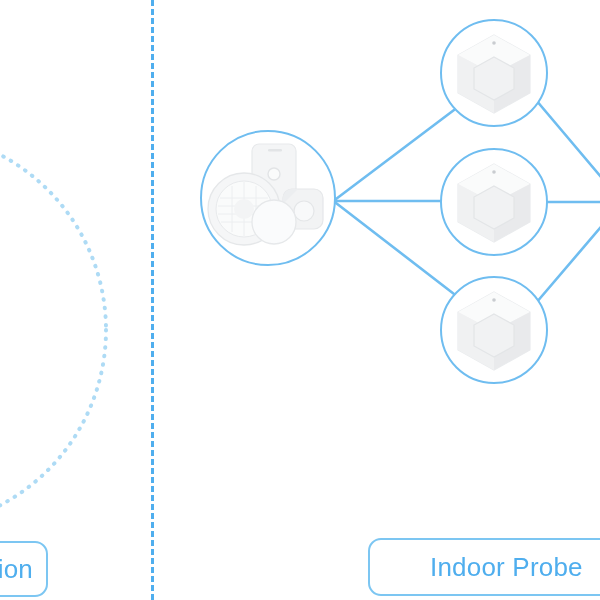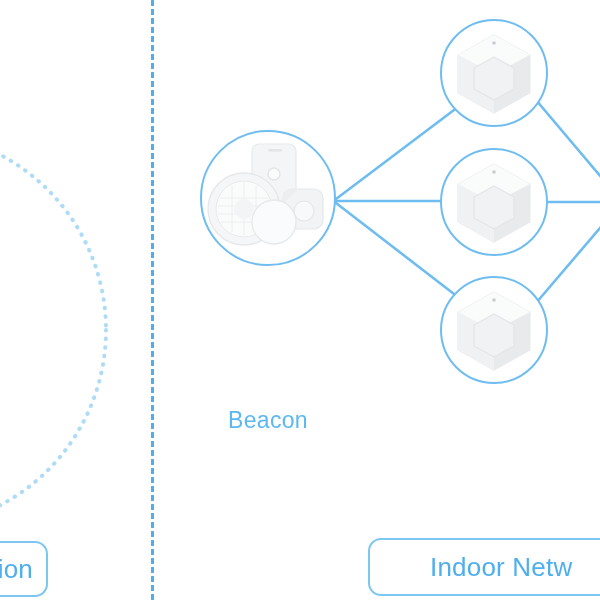--- a/index.html
+++ b/index.html
@@ -192,23 +192,22 @@
     <svg width="104" height="104" viewBox="0 0 104 104">
       <polygon points="52,14 88,34 88,72 52,92 16,72 16,34" fill="#F3F4F5" stroke="#EAECEE" stroke-width="1.2"></polygon>
       <polygon points="52,14 88,34 52,53 16,34" fill="#FAFBFB"></polygon>
       <polygon points="16,34 52,53 52,92 16,72" fill="#F0F1F2"></polygon>
       <polygon points="88,34 88,72 52,92 52,53" fill="#E9EAEC"></polygon>
       <polygon points="52,36 72,47 72,68 52,79 32,68 32,47" fill="#F1F2F3" stroke="#E3E5E7" stroke-width="1.2"></polygon>
       <circle cx="52" cy="22" r="1.8" fill="#C9CCD0"></circle>
     </svg>
   </div>
 
-  <div id="beacon-label" class="node-label">Beacon</div>
 
   <div id="pill-left" class="pill">
     <span>ion</span>
   </div>
 
   <div id="pill-right" class="pill">
-    <span>Indoor Netw</span>
+    <span>Indoor Probe</span>
   </div>
 
 </div>
 
 </body></html>

